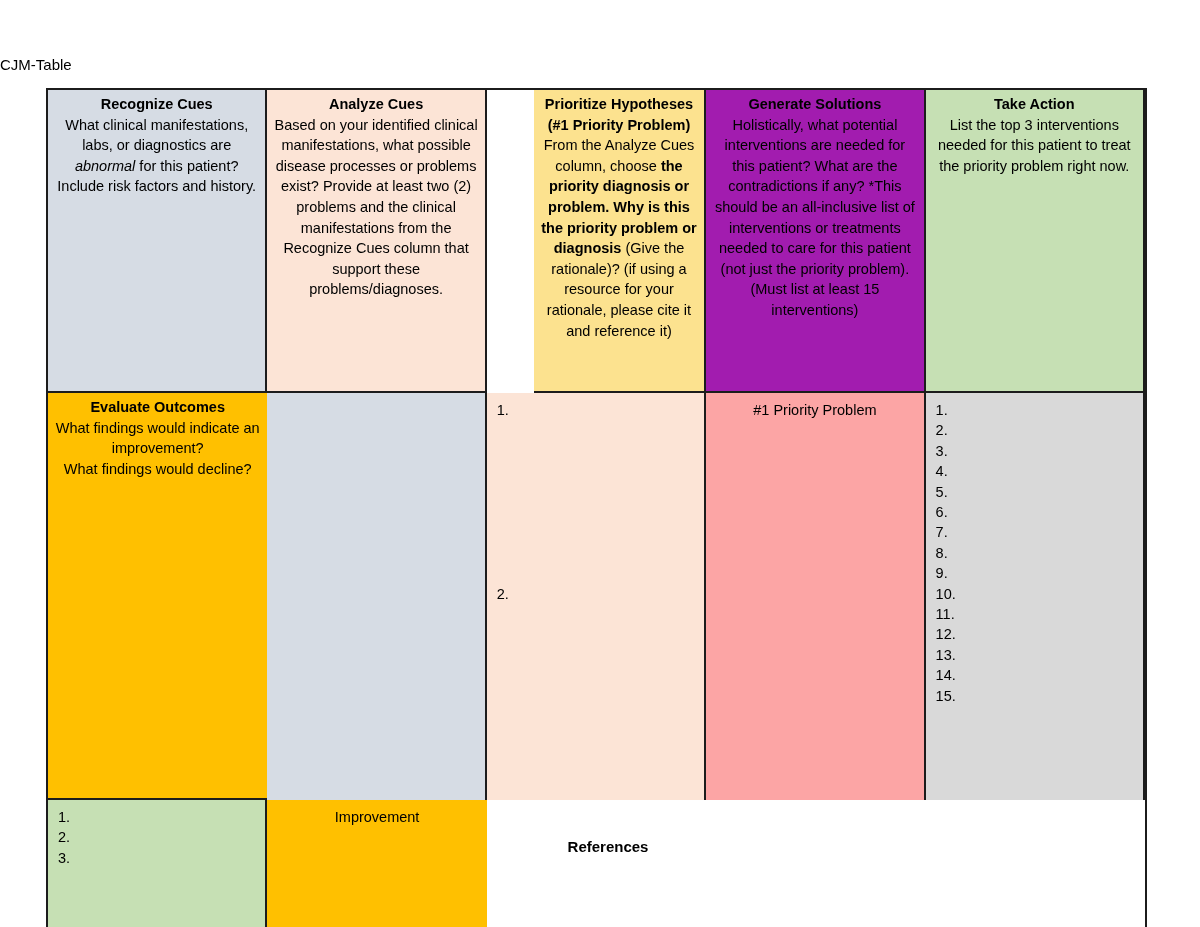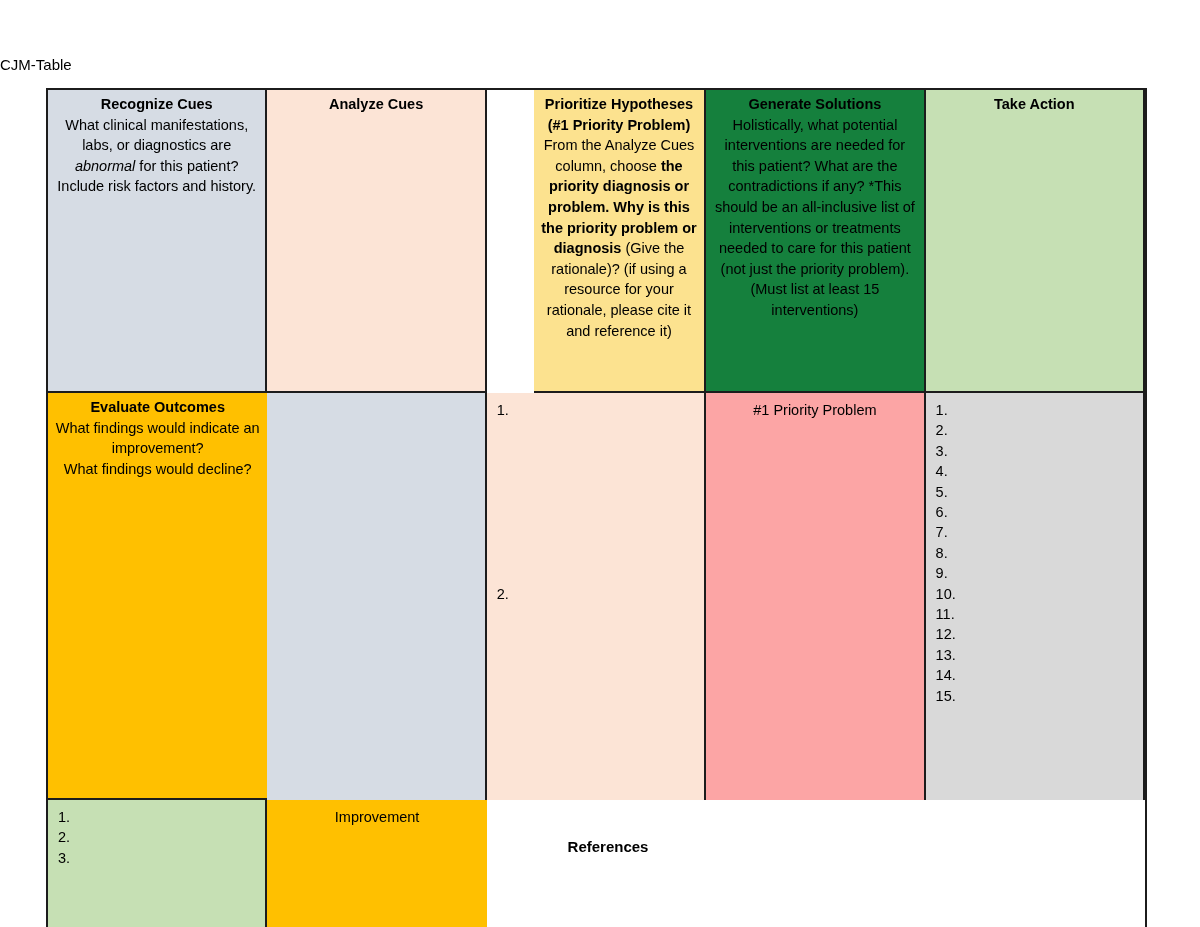--- a/index.html
+++ b/index.html
@@ -48,32 +48,34 @@
 
 <div class="doc-title">CJM-Table</div>
 
 <div class="cjm-table">
     <div class="cell header-cell col-recognize-cues" style="background: rgb(214, 220, 228);">
       <div class="cell-title">Recognize Cues</div>
       <div class="cell-text"><span class="">What clinical manifestations, labs, or diagnostics are </span><span class="seg-italic">abnormal</span><span class=""> for this patient? Include risk factors and history.</span></div>
     </div>
     <div class="cell header-cell col-analyze-cues" style="background: rgb(252, 228, 214);">
       <div class="cell-title">Analyze Cues</div>
+      <div class="cell-text"><span class="">Based on your identified clinical manifestations, what possible disease processes or problems exist? Provide at least two (2) problems and the clinical manifestations from the Recognize Cues column that support these problems/diagnoses.</span></div>
     </div>
     <div class="cell header-cell col-prioritize-hypotheses" style="background: rgb(252, 226, 143); margin-left: 47px;">
       <div class="cell-title">Prioritize Hypotheses (#1 Priority Problem)</div>
       <div class="cell-text"><span class="">From the Analyze Cues column, choose </span><span class="seg-bold ">the priority diagnosis or problem. Why is this the priority problem or diagnosis</span><span class=""> (Give the rationale)? (if using a resource for your rationale, please cite it and reference it)</span></div>
     </div>
-    <div class="cell header-cell col-generate-solutions" style="background: #15803d;">
+    <div class="cell header-cell col-generate-solutions" style="background: #a21caf;">
       <div class="cell-title">Generate Solutions</div>
       <div class="cell-text"><span class="">Holistically, what potential interventions are needed for this patient? What are the contradictions if any? *This should be an all-inclusive list of interventions or treatments needed to care for this patient (not just the priority problem).
 (Must list at least 15 interventions)</span></div>
     </div>
     <div class="cell header-cell col-take-action" style="background: rgb(198, 224, 180);">
       <div class="cell-title">Take Action</div>
+      <div class="cell-text"><span class="">List the top 3 interventions needed for this patient to treat the priority problem right now.</span></div>
     </div>
     <div class="cell header-cell col-evaluate-outcomes last-col" style="background: rgb(255, 192, 0);">
       <div class="cell-title">Evaluate Outcomes</div>
       <div class="cell-text"><span class="">What findings would indicate an improvement?
 What findings would decline?</span></div>
     </div>
     <div class="cell body-cell col-recognize-cues align-left" style="background: rgb(214, 220, 228);"></div>
     <div class="cell body-cell col-analyze-cues align-left" style="background: rgb(252, 228, 214);">
       <div class="item">1.</div>
       <div class="item">2.</div>

